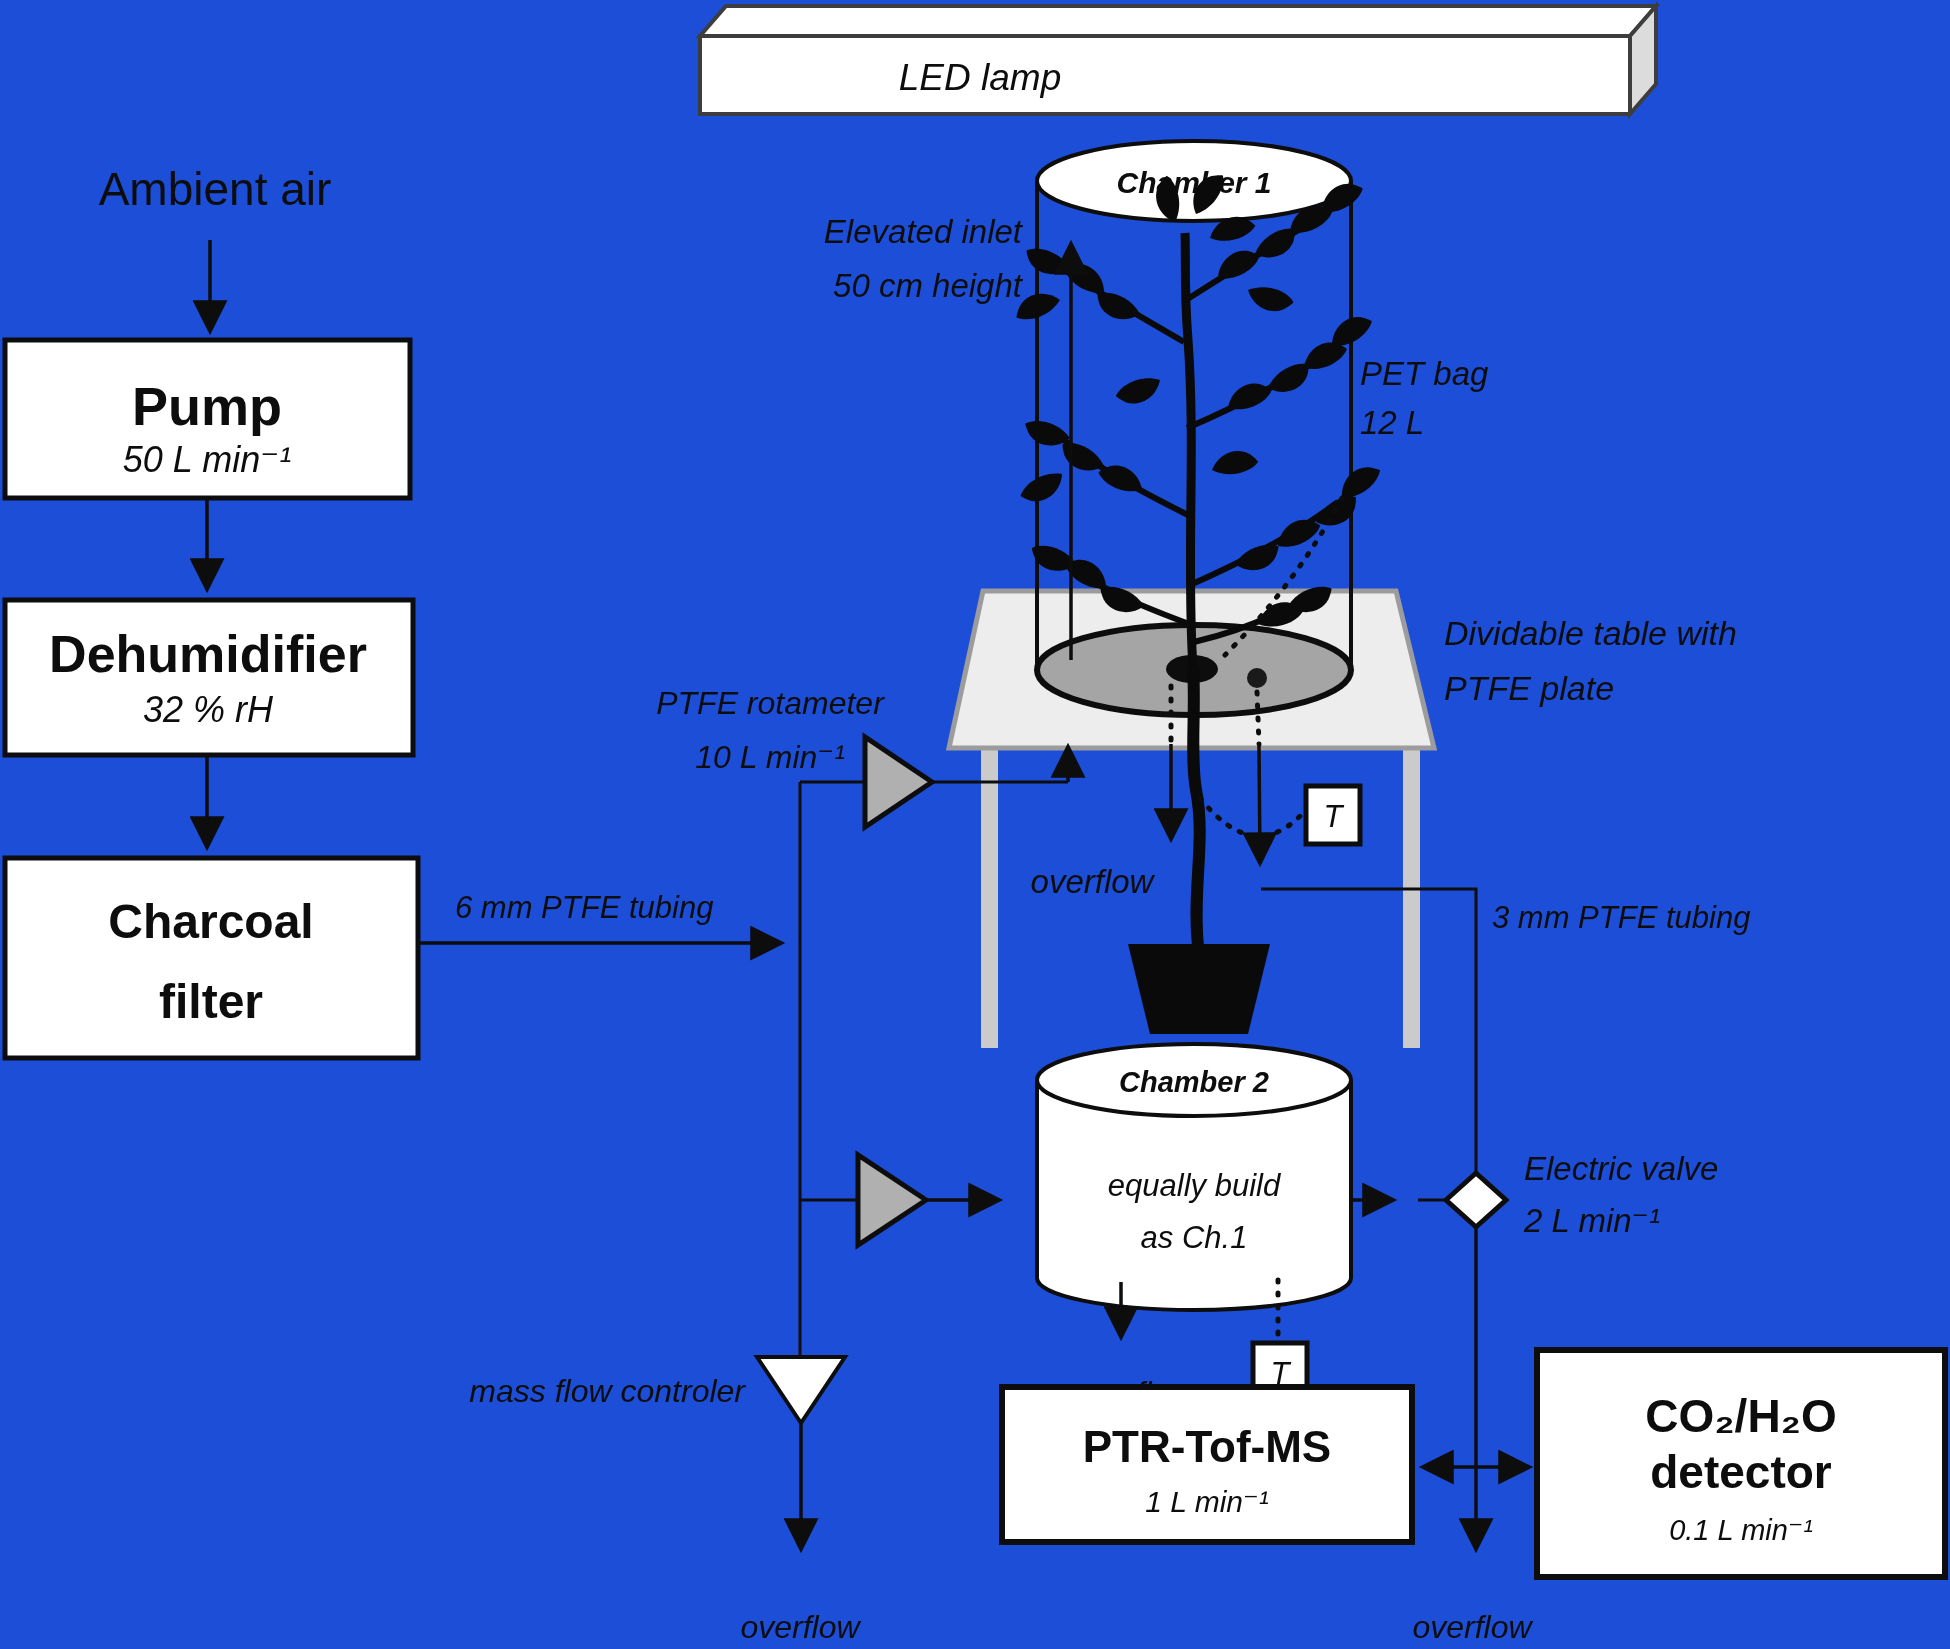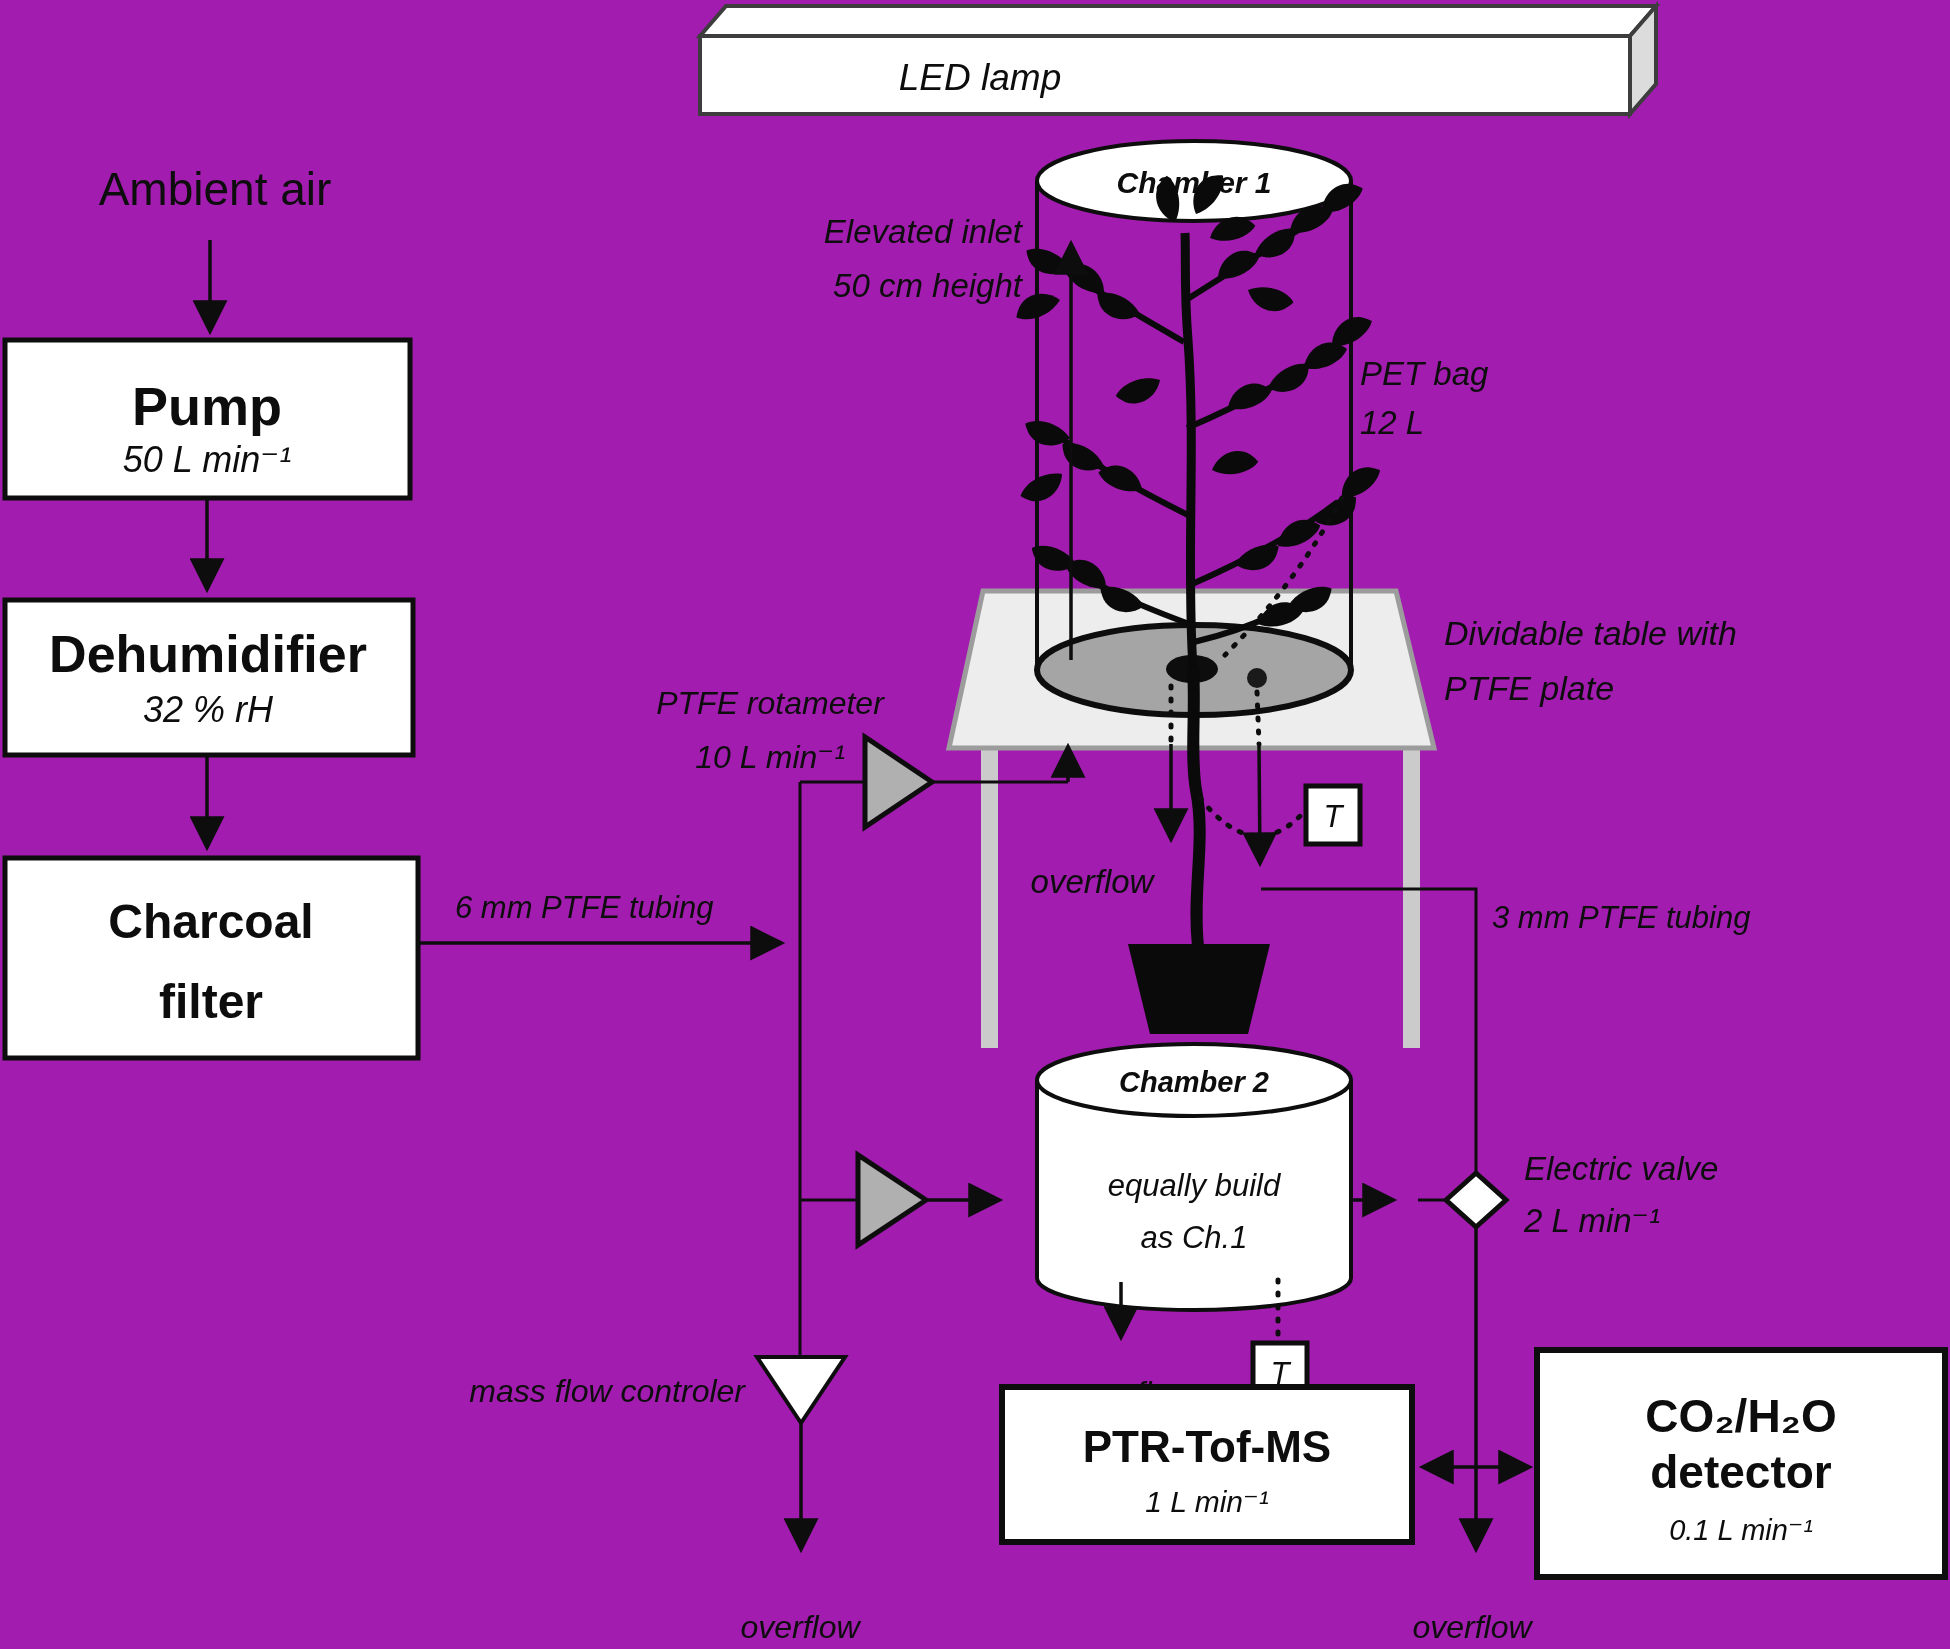--- a/index.html
+++ b/index.html
@@ -1,16 +1,16 @@
 <!DOCTYPE html>
 <html><head>
 <meta charset="utf-8">
 <style>
   html,body{margin:0;padding:0;background:#fff;}
-  #stage{position:relative;width:1950px;height:1649px;background:#a21caf;overflow:hidden;}
+  #stage{position:relative;width:1950px;height:1649px;background:#1d4ed8;overflow:hidden;}
   svg{position:absolute;left:0;top:0;}
   text{font-family:"Liberation Sans","DejaVu Sans",sans-serif;fill:#0d0d0d;}
   .it{font-style:italic;}
   .b{font-weight:bold;}
   .ln{stroke:#0d0d0d;stroke-width:3;fill:none;}
   .lnA{stroke:#0d0d0d;stroke-width:3.5;fill:none;}
   .dot{stroke:#0d0d0d;stroke-width:5;fill:none;stroke-dasharray:2 11;stroke-linecap:round;}
   .box{fill:#ffffff;stroke:#0d0d0d;stroke-width:5;}
   .box6{fill:#ffffff;stroke:#0d0d0d;stroke-width:6;}
   .tri{fill:#b0b0b0;stroke:#0d0d0d;stroke-width:5;}

